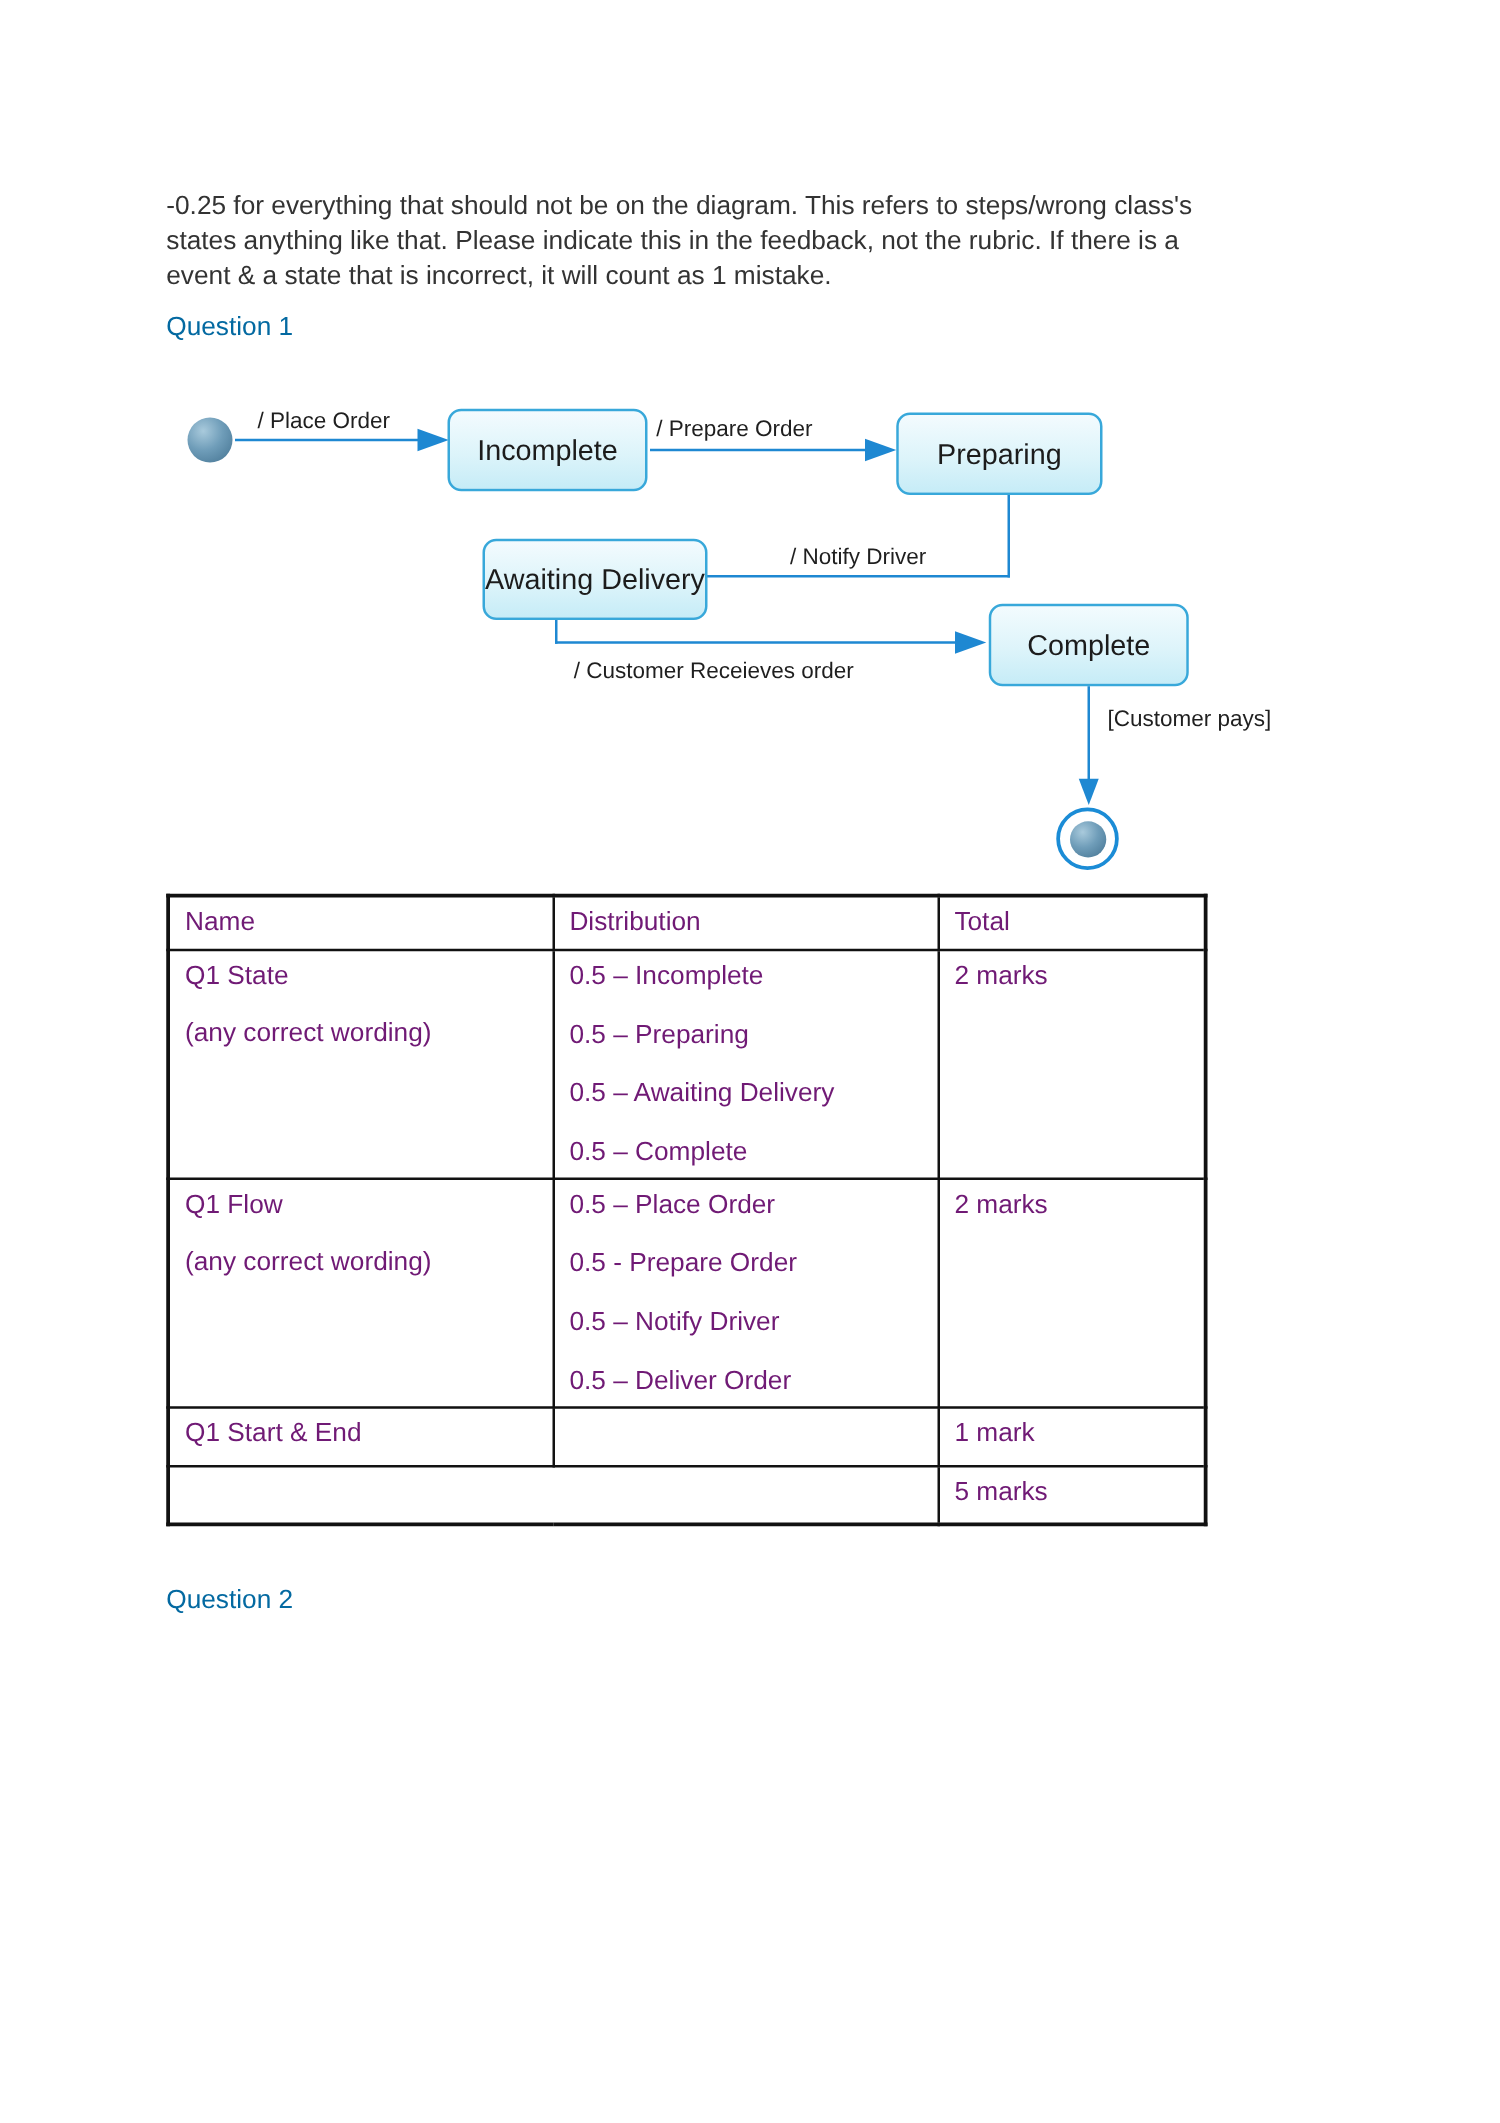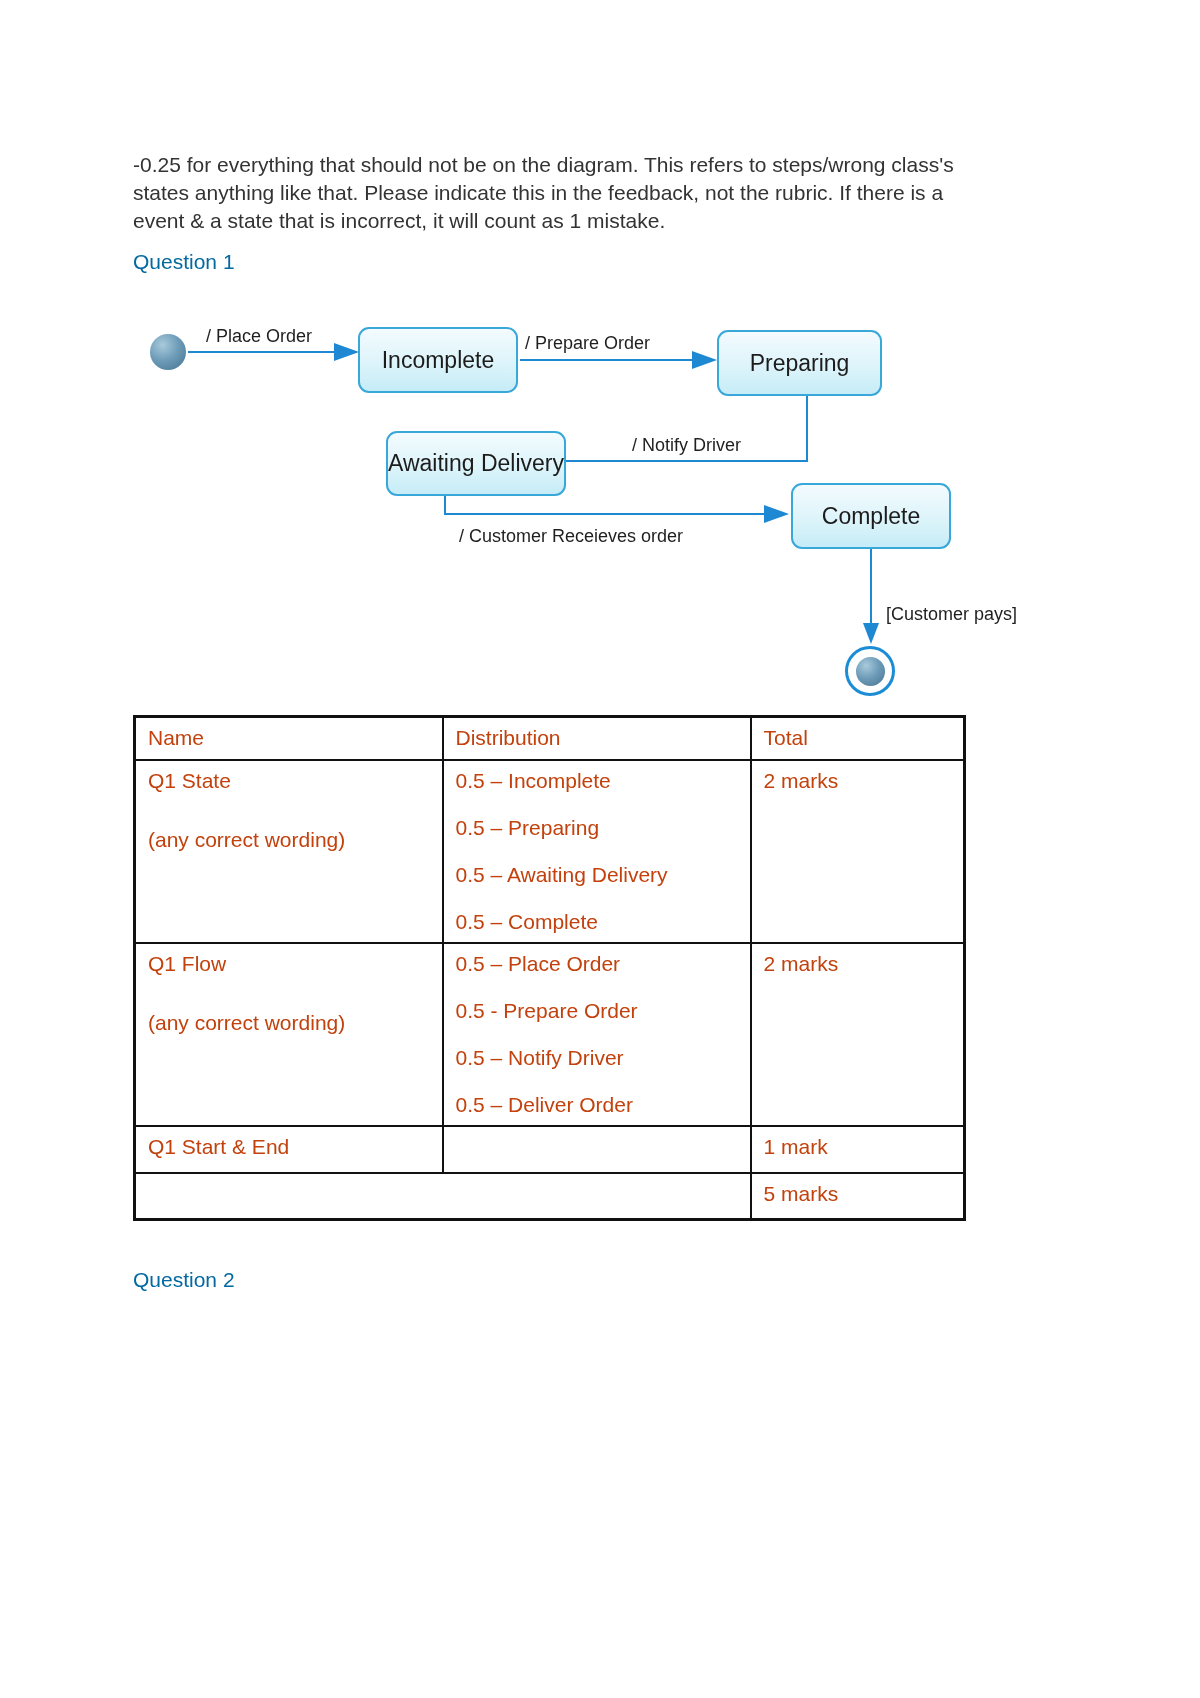--- a/index.html
+++ b/index.html
@@ -30,28 +30,28 @@
   }
   .end-ring{position:absolute;left:845px;top:646px;width:44px;height:44px;border-radius:50%;border:3px solid #1b8cd6;background:#ffffff;}
   .end-dot{
     position:absolute;left:856px;top:657px;width:29px;height:29px;border-radius:50%;
     background:radial-gradient(circle at 35% 30%,#a9cadc 0%,#6f9db9 45%,#42718f 100%);
   }
   
   .rubric{
     position:absolute;left:133px;top:715px;width:830px;
     border-collapse:collapse;table-layout:fixed;
-    font-size:21px;color:#c2410c;
+    font-size:21px;color:#701a75;
   }
   .rubric td,.rubric th{
     border:2px solid #111111;vertical-align:top;text-align:left;
     padding:8px 12px;font-weight:normal;overflow:hidden;
   }
   .rubric{border:3px solid #111111;}
-  .cell-note{margin-top:35px;}
+  .cell-note{margin-top:22px;}
   .dist-item{line-height:24px;margin-bottom:23px;}
   .dist-item:last-child{margin-bottom:0;}
 </style>
 </head>
 <body>
 
 <div class="page">
 
   <p class="intro">-0.25 for everything that should not be on the diagram. This refers to steps/wrong class's states anything like that. Please indicate this in the feedback, not the rubric. If there is a event &amp; a state that is incorrect, it will count as 1 mistake.</p>
 
@@ -90,21 +90,21 @@
     <div class="hline" style="left:444px;top:513px;width:322px;"></div>
     <div class="ah-r" style="left:764px;top:505px;"></div>
     <span class="dlabel" style="left:459px;top:526px;">/ Customer Receieves order</span>
 
     <div class="state-box" style="left:791px;top:483px;width:156px;height:62px;">
       <span>Complete</span>
     </div>
 
     <div class="vline" style="left:870px;top:549px;height:76px;"></div>
     <div class="ah-d" style="left:863px;top:623px;"></div>
-    <span class="dlabel" style="left:886px;top:604px;text-align:right;">[Customer pays]</span>
+    <span class="dlabel" style="left:886px;top:565px;text-align:right;">[Customer pays]</span>
 
     <div class="end-ring"></div>
     <div class="end-dot"></div>
   </div>
 
   <table class="rubric">
     <colgroup>
       <col style="width:308px;">
       <col style="width:308px;">
       <col style="width:214px;">

